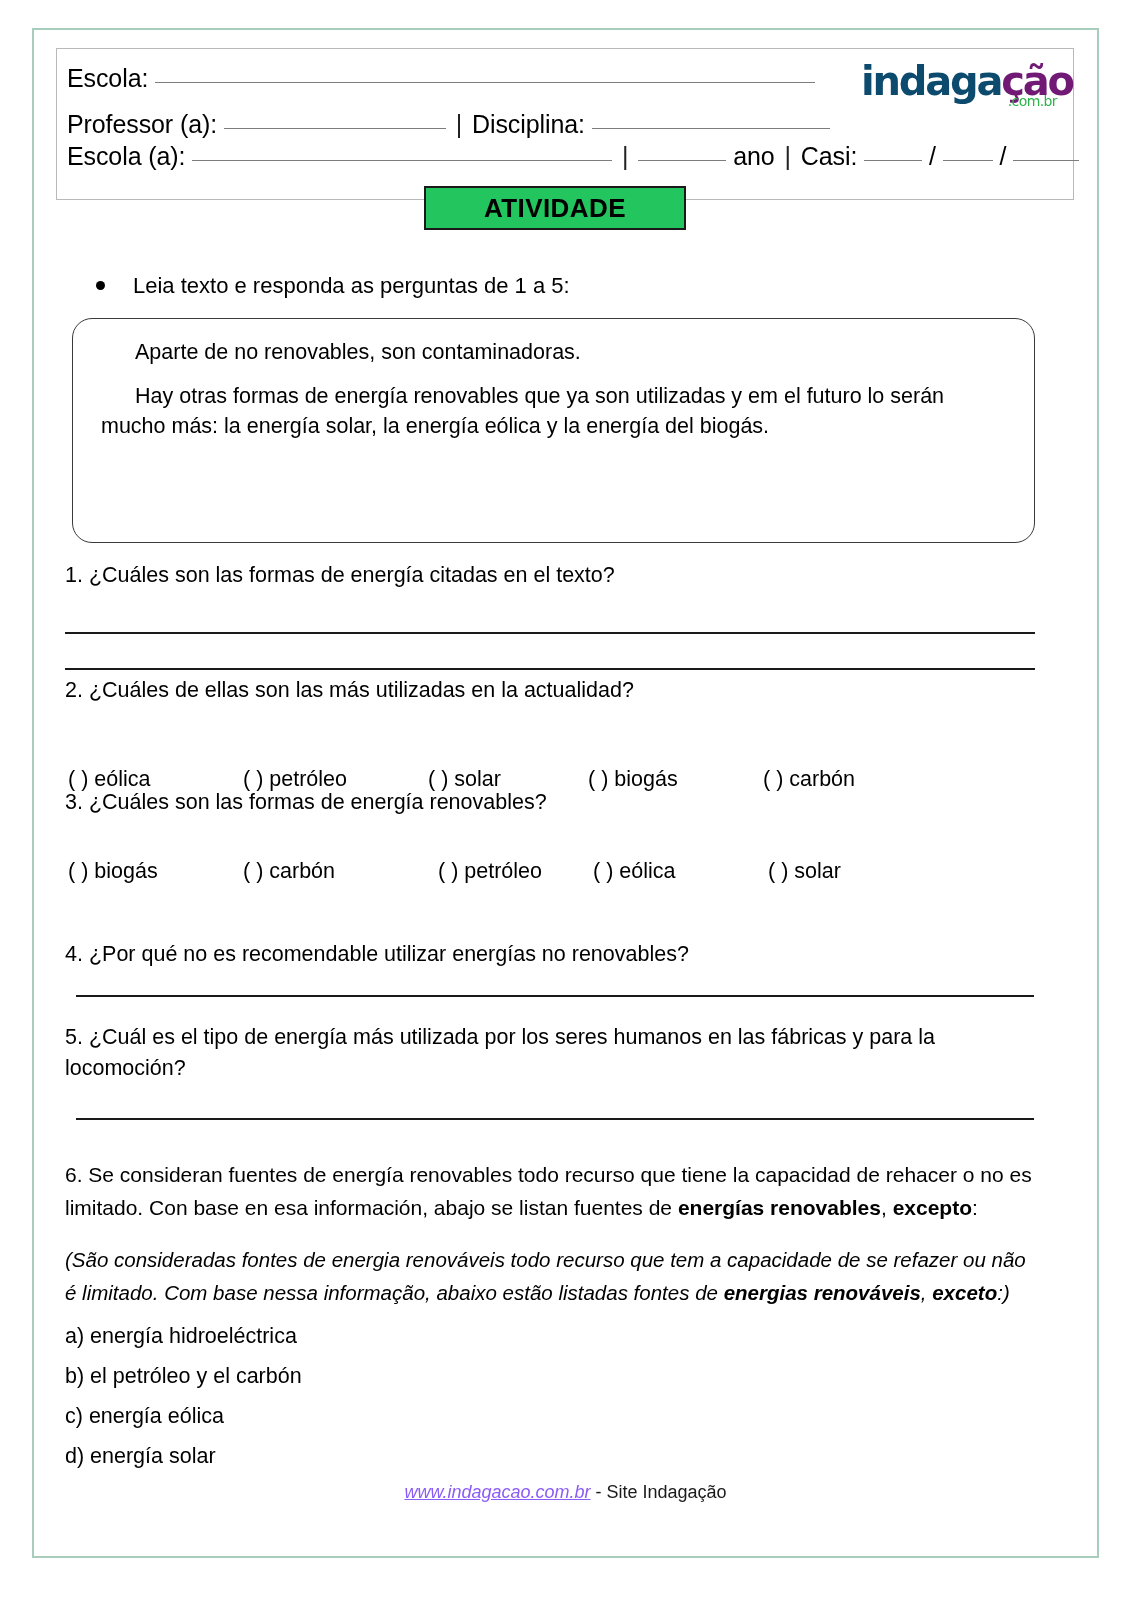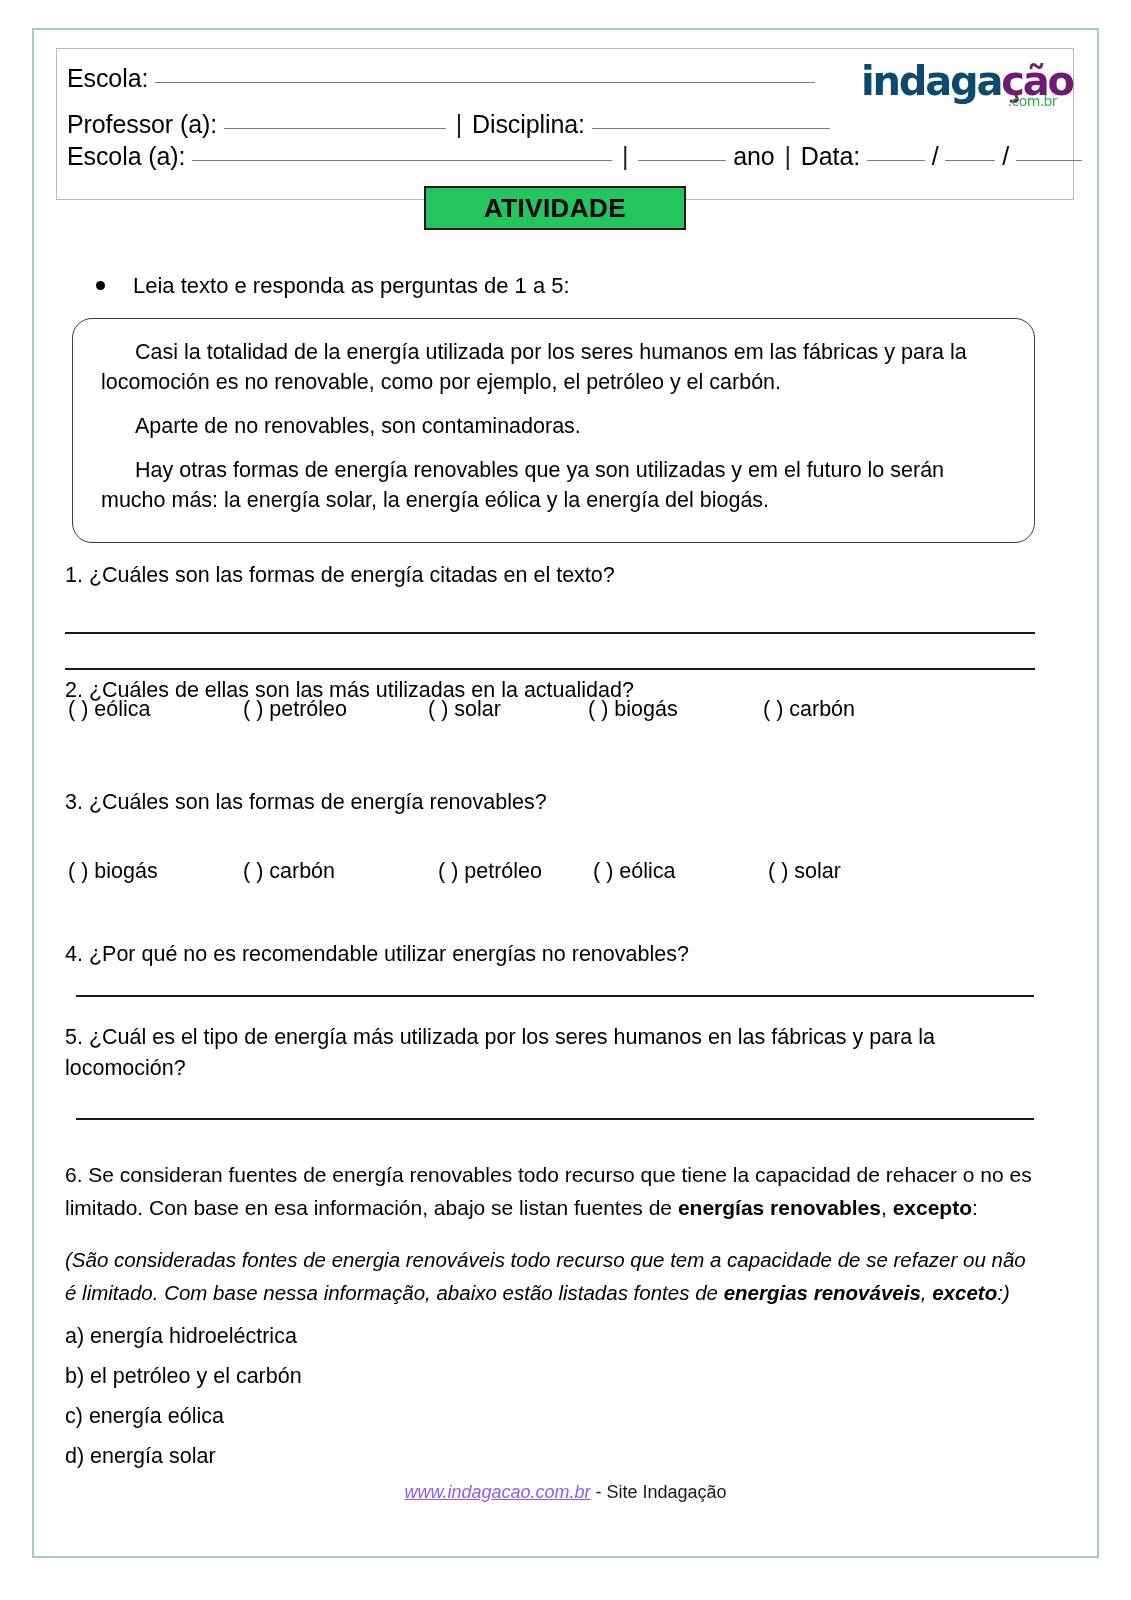--- a/index.html
+++ b/index.html
@@ -232,21 +232,21 @@
       <span class="rule" style="width:238px"></span>
     </div>
 
     <div class="hdr-line" id="hdr-aluno">
       <span>Escola (a):</span>
       <span class="rule" style="width:420px"></span>
       <span class="sep">|</span>
       <span class="rule" style="width:88px"></span>
       <span>ano</span>
       <span class="sep">|</span>
-      <span>Data:</span>
+      <span>Casi:</span>
       <span class="rule" style="width:58px"></span>
       <span>/</span>
       <span class="rule" style="width:50px"></span>
       <span>/</span>
       <span class="rule" style="width:66px"></span>
     </div>
 
     <div class="logo">
       <div class="logo-word"><span class="logo-dark">indaga</span><span class="logo-green">ção</span></div>
       <div class="logo-tld">.com.br</div>
@@ -256,31 +256,30 @@
   <div class="atividade-box">
     <span>ATIVIDADE</span>
   </div>
 
   <div class="bullet-row">
     <div class="bullet-dot"></div>
     <div>Leia  texto e responda as perguntas de 1 a 5:</div>
   </div>
 
   <div class="text-box">
-    <p>Casi la totalidad de la energía utilizada por los seres humanos em las fábricas y para la locomoción es no renovable, como por ejemplo, el petróleo y el carbón.</p>
     <p>Aparte de no renovables, son contaminadoras.</p>
     <p>Hay otras formas de energía renovables que ya son utilizadas y em el futuro lo serán mucho más: la energía solar, la energía eólica y la energía del biogás.</p>
   </div>
 
   <div class="q q-wide" style="left:65px; top:560px;">1. ¿Cuáles son las formas de energía citadas en el texto?</div>
   <div class="answer-line" style="left:65px; top:632px; width:970px;"></div>
   <div class="answer-line" style="left:65px; top:668px; width:970px;"></div>
 
   <div class="q q-wide" style="left:65px; top:675px;">2. ¿Cuáles de ellas son las más utilizadas en la actualidad?</div>
-  <div class="opt-row" style="left:68px; top:696px;">
+  <div class="opt-row" style="left:68px; top:766px;">
     <span class="opt" style="width:175px"><span>(   )</span> <span>eólica</span></span><span class="opt" style="width:185px"><span>(   )</span> <span>petróleo</span></span><span class="opt" style="width:160px"><span>(   )</span> <span>solar</span></span><span class="opt" style="width:175px"><span>(   )</span> <span>biogás</span></span><span class="opt"><span>(   )</span> <span>carbón</span></span>
   </div>
 
   <div class="q q-wide" style="left:65px; top:787px;">3. ¿Cuáles son las formas de energía renovables?</div>
   <div class="opt-row" style="left:68px; top:858px;">
     <span class="opt" style="width:175px"><span>(   )</span> <span>biogás</span></span><span class="opt" style="width:195px"><span>(   )</span> <span>carbón</span></span><span class="opt" style="width:155px"><span>(   )</span> <span>petróleo</span></span><span class="opt" style="width:175px"><span>(   )</span> <span>eólica</span></span><span class="opt"><span>(   )</span> <span>solar</span></span>
   </div>
 
   <div class="q q-wide" style="left:65px; top:939px;">4. ¿Por qué no es recomendable utilizar energías no renovables?</div>
   <div class="answer-line" style="left:76px; top:995px; width:958px;"></div>

